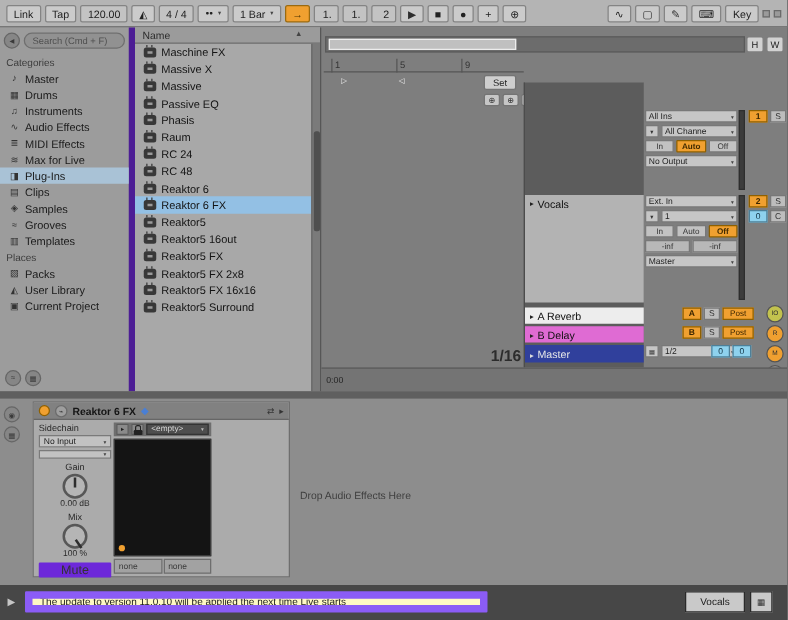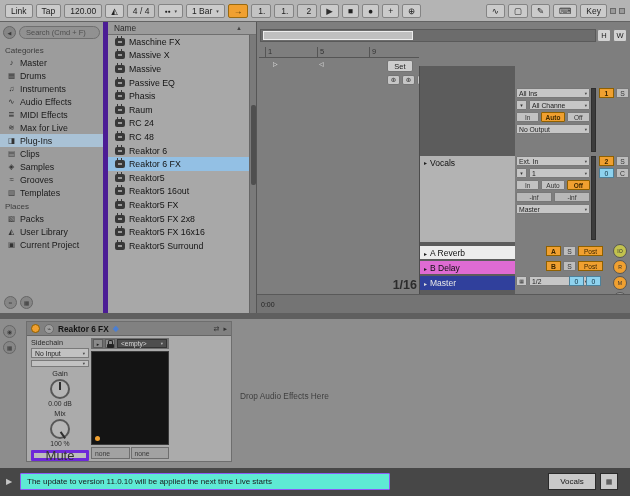--- a/index.html
+++ b/index.html
@@ -113,39 +113,39 @@
 .sc-label{font-size:7.3px;color:#2a2a2a;text-align:left}
 .dd2{height:10px;background:#c2c2c2;border:1px solid #7a7a7a;font-size:6.8px;color:#222;display:flex;align-items:center;padding:0 3px;margin-top:1px}
 .dd2 .arrow{margin-left:auto;font-size:4.5px}
 .dd3{height:7px;background:#c2c2c2;border:1px solid #7a7a7a;margin-top:2px;display:flex;align-items:center;padding:0 3px}
 .dd3 .arrow{margin-left:auto;font-size:4.5px;color:#444}
 .klabel{font-size:7.3px;color:#2a2a2a;margin-top:2px}
 .knob{width:20px;height:20px;margin:1px auto 0;border-radius:50%;background:#b5b5b5;border:2px solid #575757;position:relative}
 .knob i{position:absolute;left:7px;top:1px;width:2px;height:8px;background:#2e2e2e;transform-origin:1px 9px;display:block}
 .k100 i{transform:rotate(145deg)}
 .kval{font-size:6.8px;color:#2a2a2a;margin-top:1px}
-.mute{margin-top:3px;height:11px;background:#bdbdbd;border:3px solid #6d28d9;font-size:13px;color:#333;display:flex;align-items:center;justify-content:center;border-radius:1px}
+.mute{margin-top:3px;height:11px;background:#bdbdbd;border:6px solid #6d28d9;font-size:10px;color:#333;display:flex;align-items:center;justify-content:center;border-radius:1px}
 .plug-panel{position:absolute;left:64px;top:2px;width:78px;bottom:2px}
 .plug-head{height:11px;background:#6e6e6e;display:flex;align-items:center;gap:2px;padding:0 2px}
 .ph-btn{width:10px;height:9px;background:#8a8a8a;border:1px solid #5a5a5a;font-size:5px;color:#222;display:flex;align-items:center;justify-content:center;flex:0 0 auto}
 .lock-icon{width:7px;height:8px;position:relative;display:block}
 .lock-icon::before{content:"";position:absolute;top:0;left:1.5px;width:3px;height:3px;border:1px solid #222;border-bottom:none;border-radius:2px 2px 0 0}
 .lock-icon::after{content:"";position:absolute;bottom:0;left:0;width:7px;height:4px;background:#222;border-radius:1px}
 .preset-dd{flex:1;min-width:0;height:9px;background:#4e4e4e;border:1px solid #333;color:#d8d8d8;font-size:6.6px;display:flex;align-items:center;padding:0 3px}
 .preset-dd .arrow{margin-left:auto;font-size:4.5px;color:#bbb}
 .plug-display{position:absolute;top:13px;left:0;right:0;bottom:14px;background:#141414;border:1px solid #3a3a3a}
 .plug-dot{position:absolute;left:3px;bottom:3px;width:5px;height:5px;border-radius:50%;background:#f0a030}
 .plug-slots{position:absolute;bottom:0;left:0;right:0;height:12px;display:flex;gap:1px}
 .slot{flex:1;background:#a2a2a2;border:1px solid #6e6e6e;font-size:6.8px;color:#3a3a3a;display:flex;align-items:center;padding:0 3px}
 .drop-audio{position:absolute;left:240px;right:10px;top:72px;font-size:8.3px;color:#3f3f3f}
 
 
 .statusbar{position:absolute;left:0;right:0;bottom:0;height:28px;background:#474747}
 .info-toggle{position:absolute;left:6px;top:9px;font-size:8px;color:#c6c6c6}
-.status-msg{position:absolute;left:20px;top:5px;width:370px;height:17px;background:#5eead4;border:1px solid #8b5cf6;font-size:8px;color:#191919;display:flex;align-items:center;padding:0 6px;border-radius:1px;white-space:nowrap;overflow:hidden}
+.status-msg{position:absolute;left:20px;top:5px;width:370px;height:17px;background:#fef9c3;border:6px solid #8b5cf6;font-size:8px;color:#191919;display:flex;align-items:center;padding:0 6px;border-radius:1px;white-space:nowrap;overflow:hidden}
 .status-track{position:absolute;right:34px;top:5px;width:48px;height:17px;background:#c9c9c9;border:1px solid #2a2a2a;font-size:8px;color:#191919;display:flex;align-items:center;justify-content:center}
 .status-icon{position:absolute;right:12px;top:5px;width:18px;height:17px;background:#c9c9c9;border:1px solid #2a2a2a;font-size:7px;color:#333;display:flex;align-items:center;justify-content:center}
 </style>
 </head>
 <body>
 
 <div class="app">
 
   <header class="transport">
     <button class="tbtn">Link</button>

